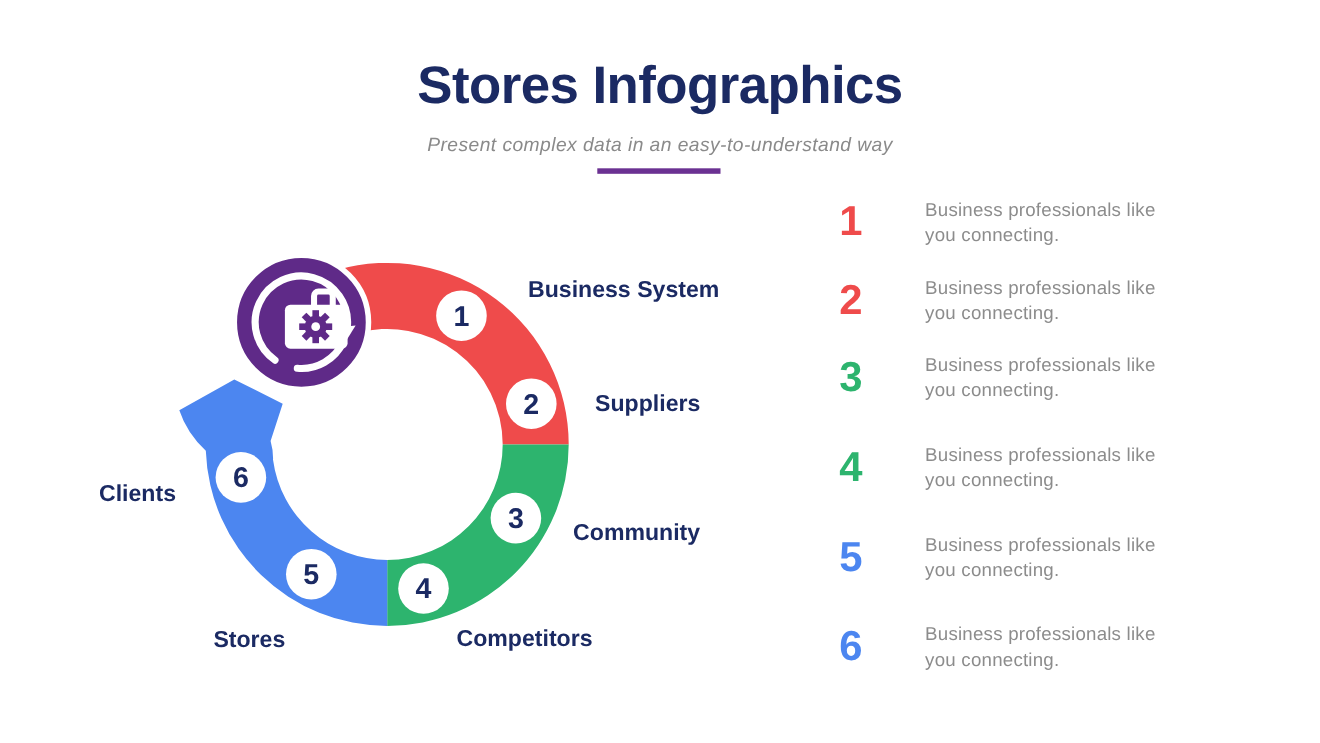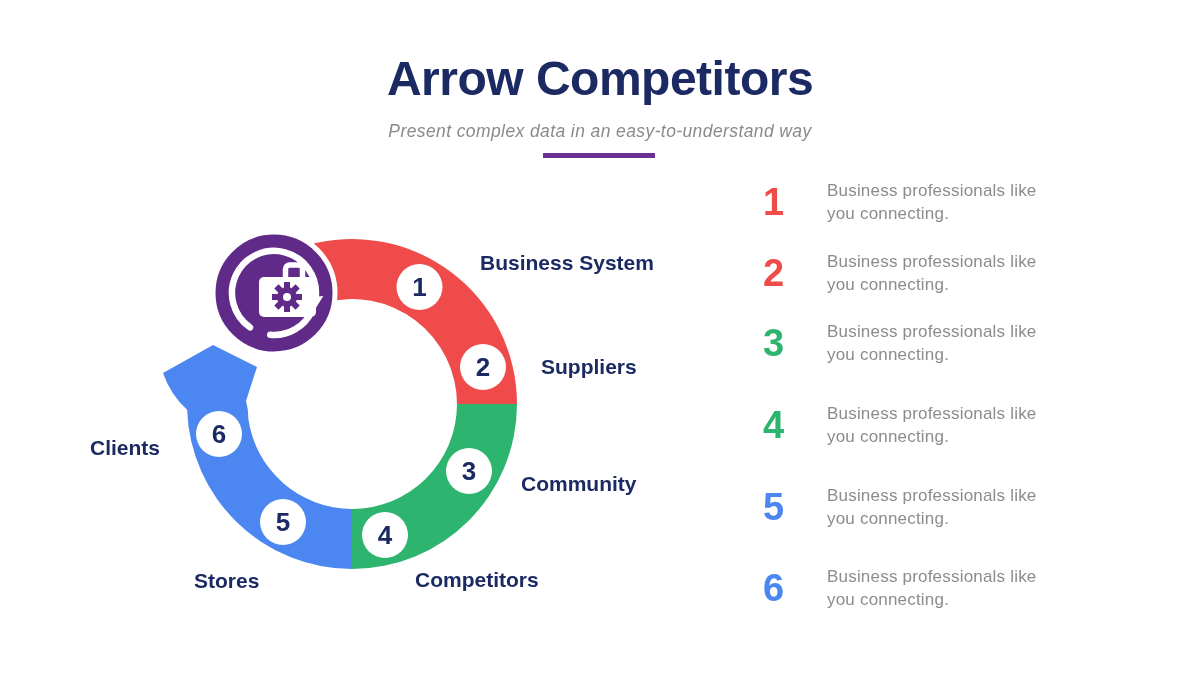--- a/index.html
+++ b/index.html
@@ -12,29 +12,29 @@
             font-size:17.5px;color:#8A8A8A;letter-spacing:0.4px;font-style:italic;}
   .title-underline{position:absolute;top:153px;left:543px;width:112px;height:5px;background:#6B3192;}
   
   .diagram-svg{position:absolute;left:0;top:0;width:700px;height:675px;}
   .seg-label{font:700 21px "Liberation Sans",sans-serif;fill:#1B2A63;}
   .step-num{font:700 26px "Liberation Sans",sans-serif;fill:#1B2A63;text-anchor:middle;}
   
   .legend-item{position:absolute;left:763px;display:flex;align-items:center;height:52px;}
   .legend-num{width:44px;font-size:38px;font-weight:700;line-height:1;}
   .legend-num.red{color:#EF4B4B;} .legend-num.green{color:#2DB46E;} .legend-num.blue{color:#4C86F0;}
-  .legend-text{margin-left:20px;width:230px;font-size:17px;line-height:1.36;color:#8C8C8C;letter-spacing:0.2px;}
+  .legend-text{margin-left:34px;width:230px;font-size:17px;line-height:1.36;color:#8C8C8C;letter-spacing:0.2px;}
   .legend-text span{display:block;}
 </style>
 </head>
 <body>
 
 <div class="stage">
 
-  <div class="title">Arrow Competitors</div>
+  <div class="title">Stores Infographics</div>
   <div class="subtitle">Present complex data in an easy-to-understand way</div>
   <div class="title-underline"></div>
 
   <svg class="diagram-svg" viewBox="0 0 700 675">
 
     <path d="M306.5 245.4 A165 165 0 0 1 517 404 L457 404 A105 105 0 0 0 323.1 303.1 Z" fill="#EF4B4B"></path>
 
     <path d="M517 404 A165 165 0 0 1 352 569 L352 509 A105 105 0 0 0 457 404 Z" fill="#2DB46E"></path>
 
     <path d="M352 569 A165 165 0 0 1 187.1 409.8 Q170 394 163 373 L213 345 L257 367 L246 401 Q248.5 410 248.2 418 A105 105 0 0 0 352 509 Z" fill="#4C86F0"></path>

